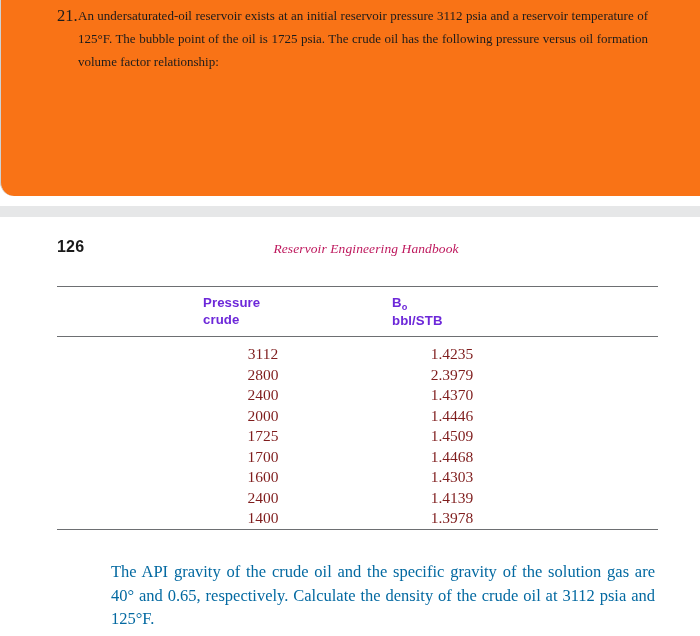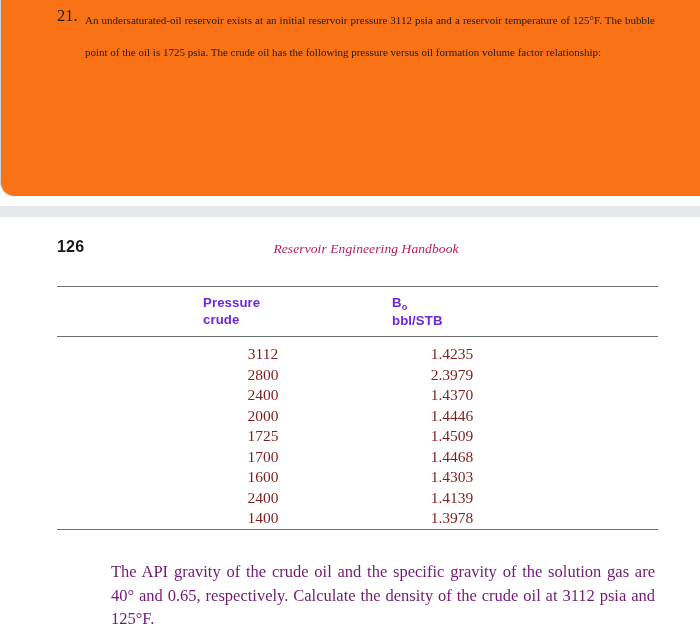--- a/index.html
+++ b/index.html
@@ -50,23 +50,23 @@
     position: absolute;
     left: 0;
     top: 0;
     width: 28px;
     font-size: 16.5px;
     line-height: 23.5px;
     color: #1c1c1c;
     text-align: left;
   }
   .problem-text {
-    margin-left: 28px;
-    font-size: 11px;
-    line-height: 32px;
+    margin-left: 21px;
+    font-size: 13px;
+    line-height: 23px;
     color: #1c1c1c;
     text-align: justify;
     text-justify: inter-word;
     width: 570px;
     hyphens: none;
   }
 
   
   #section-separator {
     position: absolute;
@@ -192,21 +192,21 @@
 
   
   #closing-paragraph {
     position: absolute;
     left: 111px;
     top: 343px;
     width: 544px;
     font-family: "Liberation Serif", serif;
     font-size: 16.5px;
     line-height: 23.6px;
-    color: #701a75;
+    color: #0369a1;
     text-align: justify;
     text-justify: inter-word;
     hyphens: none;
   }
 </style>
 </head>
 <body>
 
 <div id="problem-card">
   <div class="problem-row">

